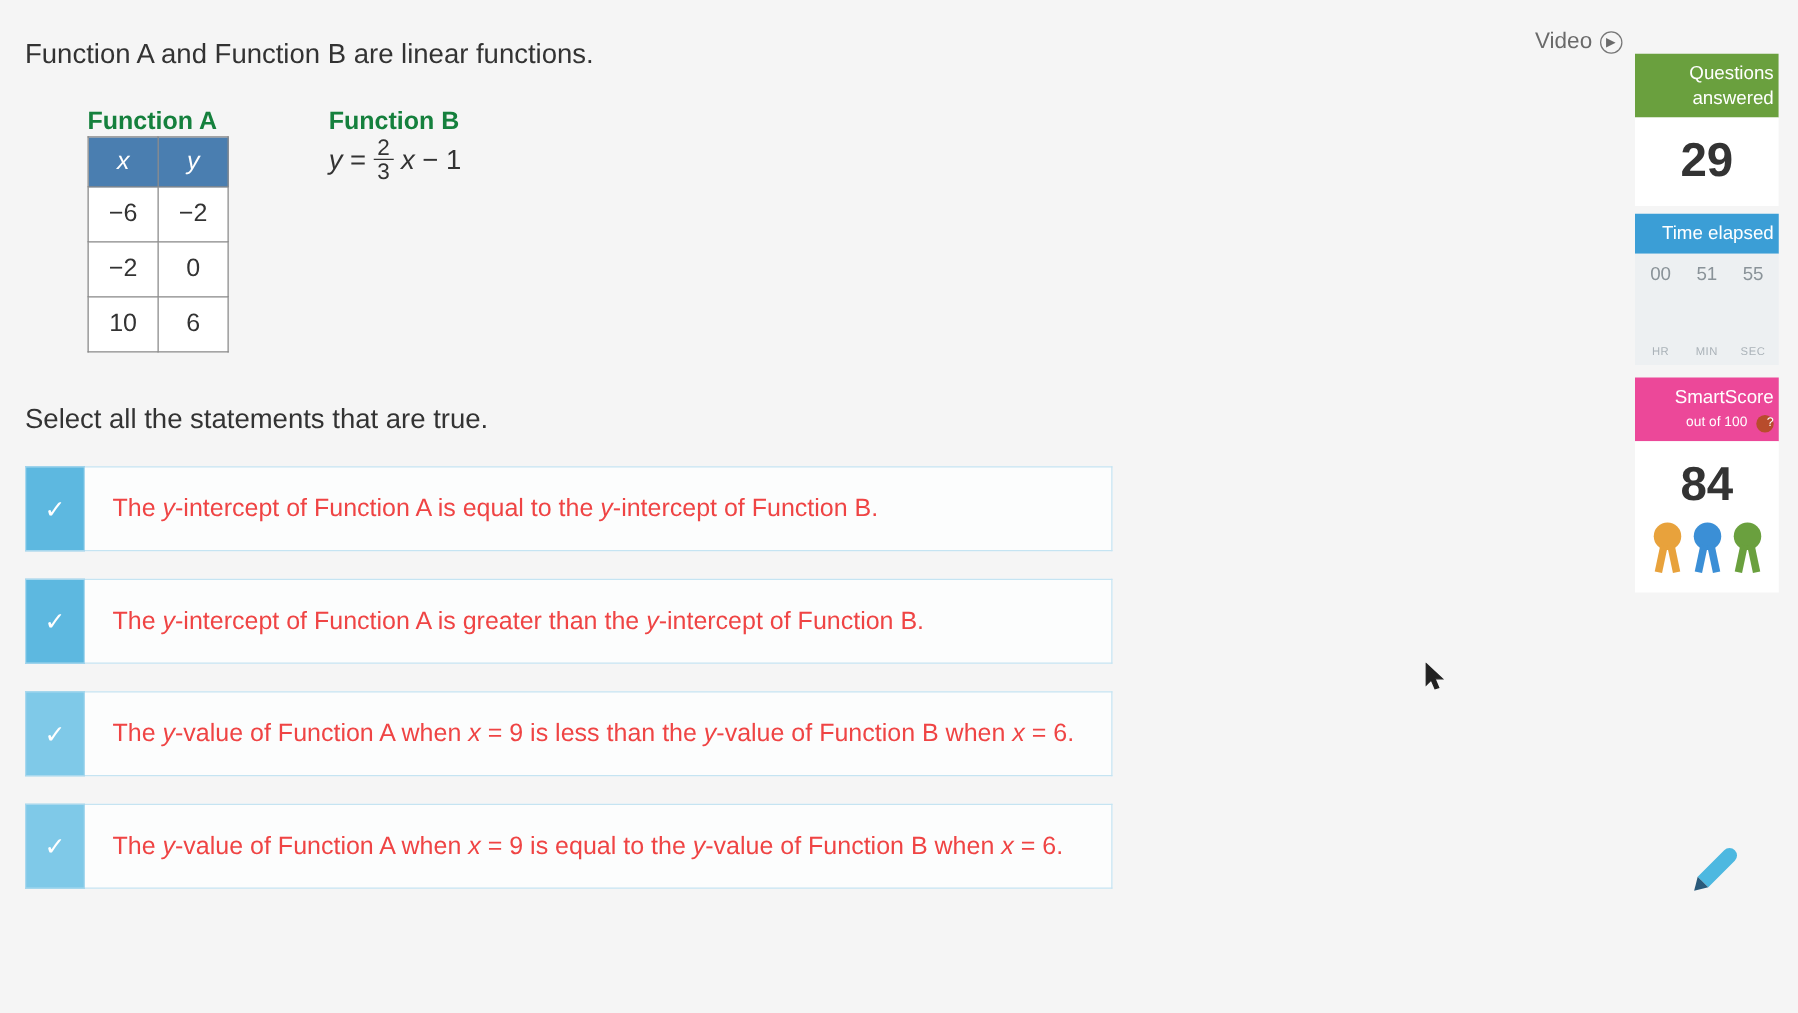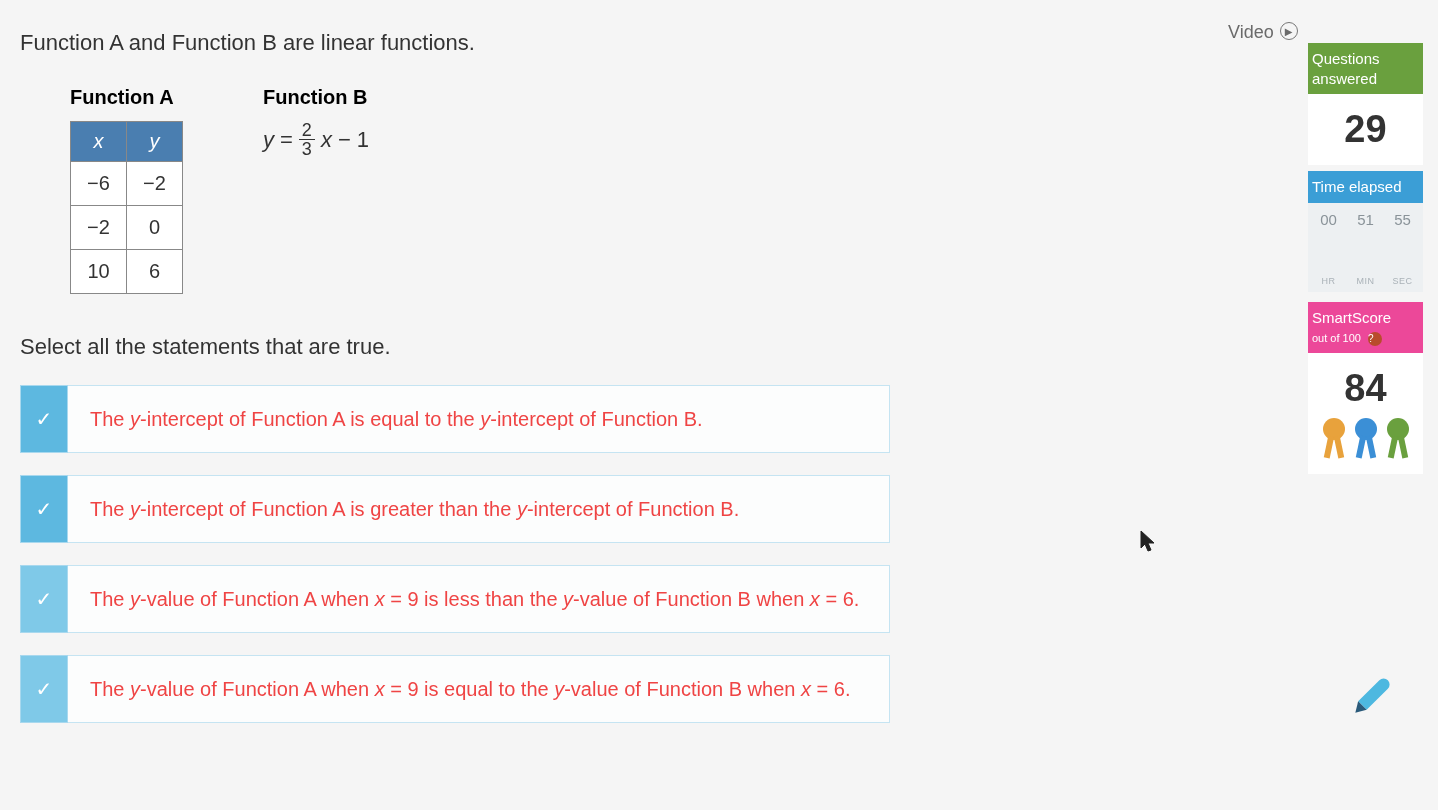--- a/index.html
+++ b/index.html
@@ -23,22 +23,21 @@
 }
 .functions-row {
   display: flex;
   gap: 80px;
   margin-left: 50px;
   margin-bottom: 40px;
 }
 .function-block h3 {
   font-size: 20px;
   font-weight: bold;
-  color: #000000;
-  margin-bottom: 12px;
+  color: #15803d;
 }
 .func-table {
   border-collapse: collapse;
 }
 .func-table th {
   background: #4a7eb0;
   color: #fff;
   font-style: italic;
   font-weight: normal;
   width: 56px;
@@ -112,37 +111,37 @@
   line-height: 1.5;
 }
 .choice-text .ital { font-style: italic; }
 .sidebar {
   float: right;
   width: 210px;
   padding: 10px 15px 0 0;
 }
 .video-link {
   display: inline-flex;
-  align-items: flex-start;
+  align-items: flex-end;
   gap: 6px;
   color: #6a6a6a;
   font-size: 18px;
   margin-right: 10px;
   float: left;
   margin-top: 12px;
 }
 .video-link .circ {
   width: 18px; height: 18px; border: 1.5px solid #777; border-radius: 50%;
   display: inline-flex; align-items: center; justify-content: center;
   font-size: 10px;
 }
 .panel { clear: both; }
 .panel-head {
   color: #fff;
-  text-align: left;
+  text-align: right;
   font-size: 15px;
   padding: 6px 4px;
   line-height: 1.3;
 }
 .panel-head.green { background: #6aa03e; }
 .panel-head.blue { background: #3b9ed6; }
 .panel-head.orange { background: #ec4899; }
 .panel-body {
   background: #fff;
   text-align: center;

